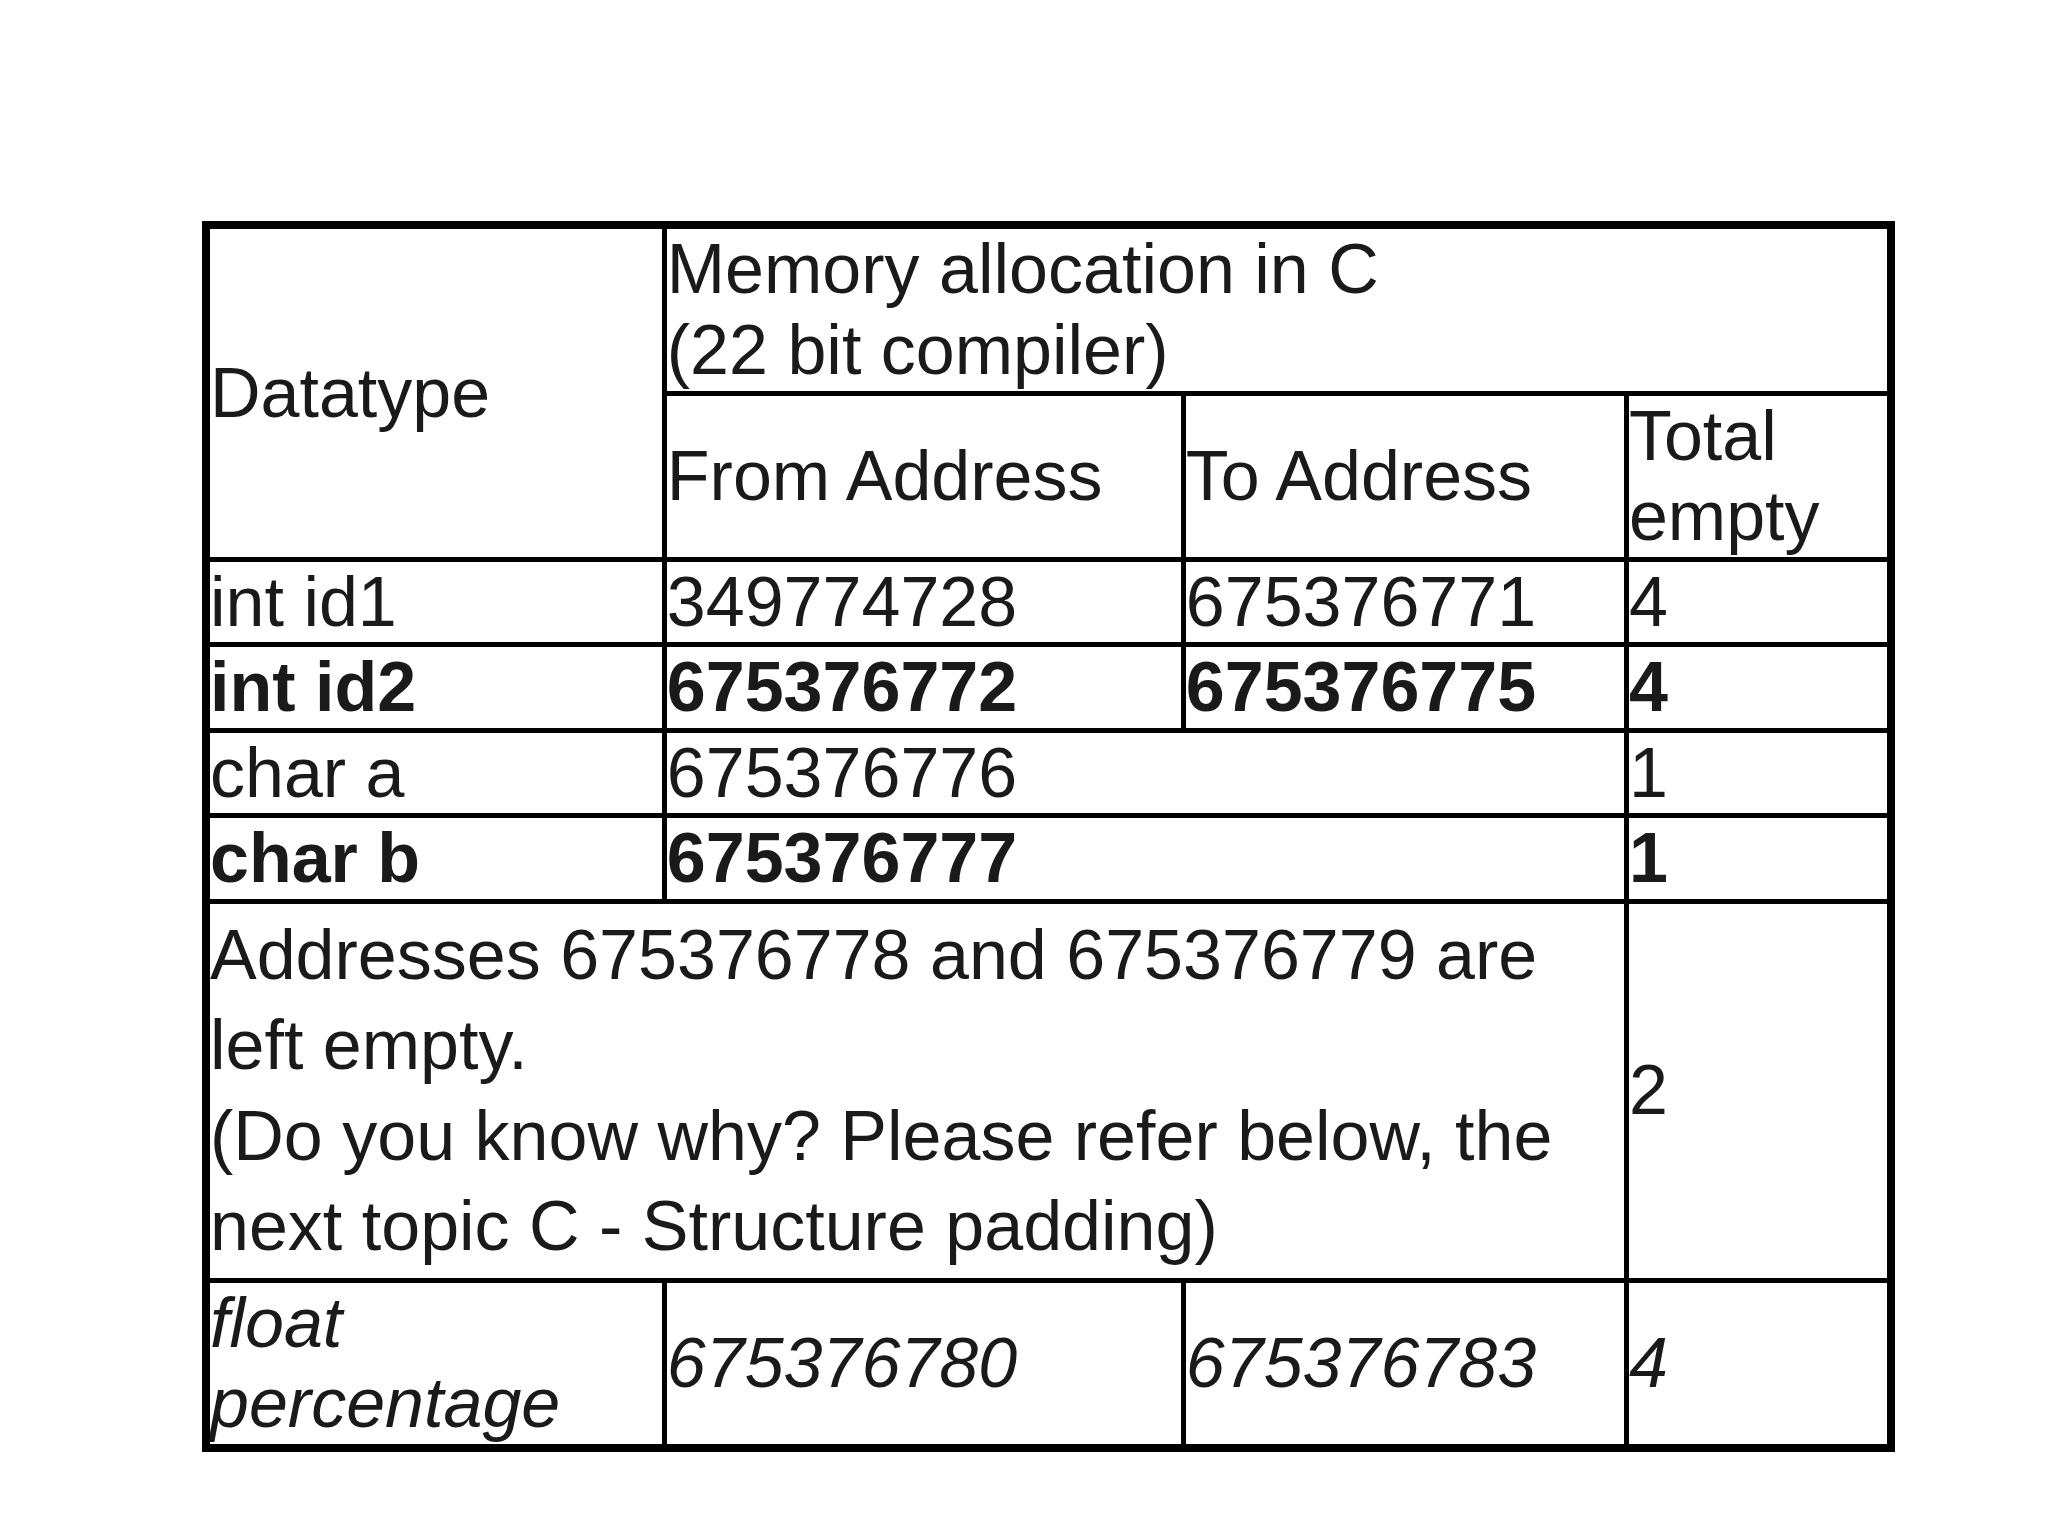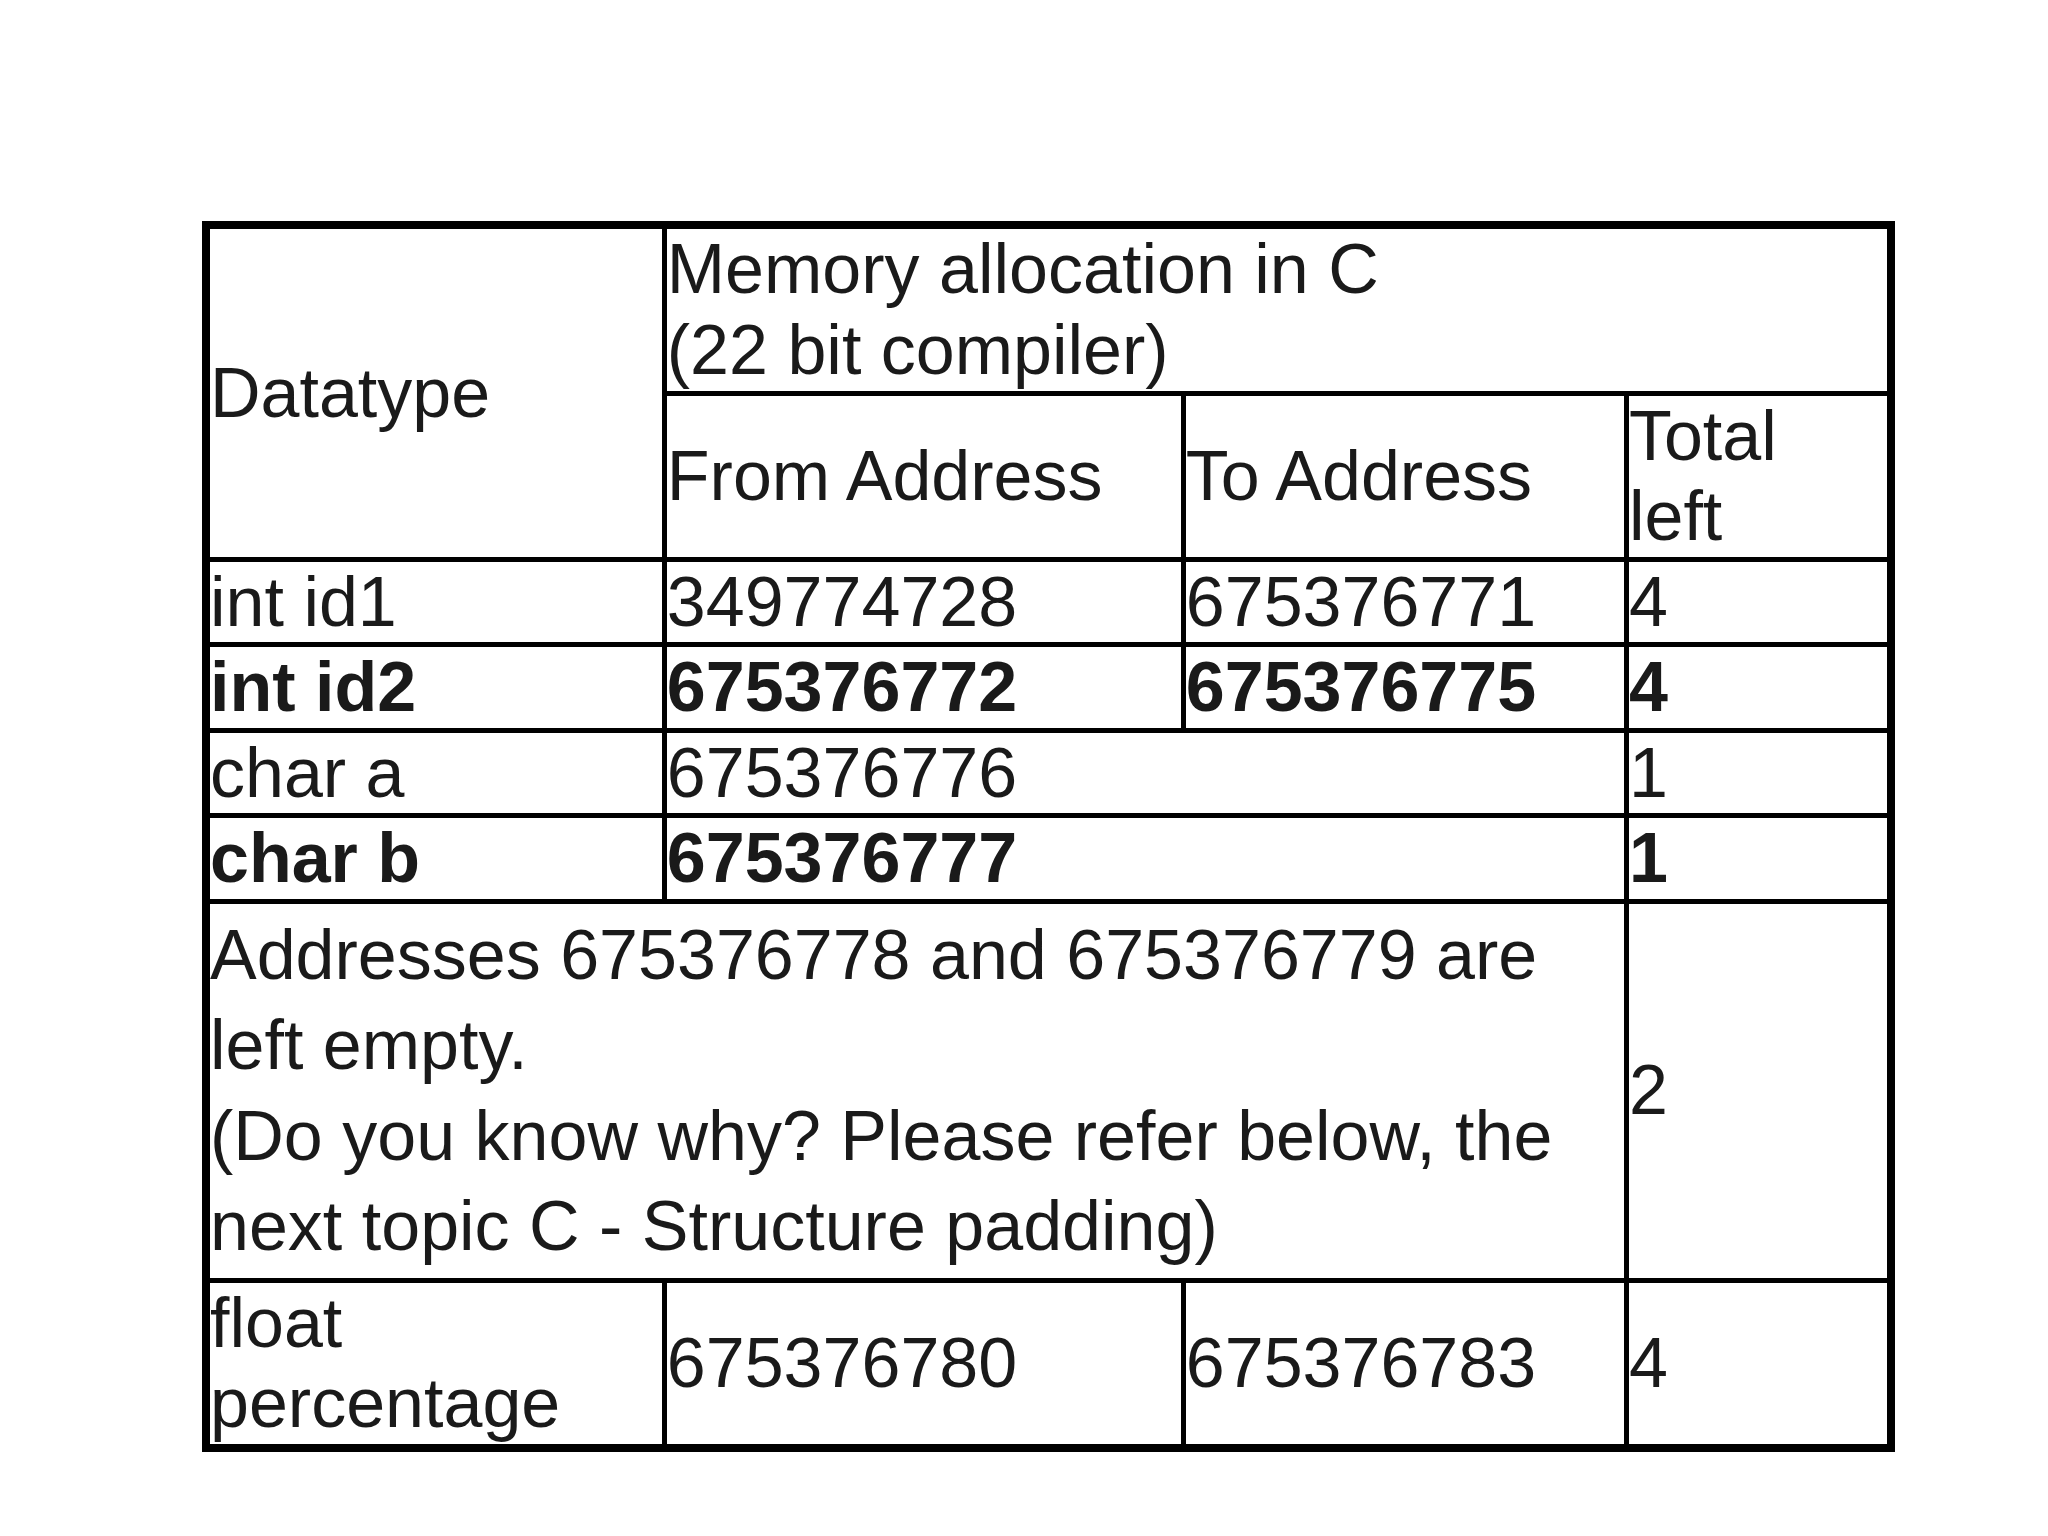--- a/index.html
+++ b/index.html
@@ -36,21 +36,21 @@
   }
   col.c1 { width: 27.2%; }
   col.c2 { width: 30.8%; }
   col.c3 { width: 26.3%; }
   col.c4 { width: 15.7%; }
 
   tr.hdr-group   { height: 168px; }
   tr.hdr-cols    { height: 157px; }
   tr.data-row    { height: 80px;  }
   tr.note-row    { height: 379px; }
-  tr.float-row   { height: 166px; }
+  tr.float-row   { height: 166px; font-style: italic; }
 
   tr.bold-row td { font-weight: bold; }
 
   td.note-cell {
     text-align: left;
     vertical-align: middle;
     padding: 10px 18px 10px 16px;
     line-height: 1.29;
   }
   .stacked-line { display: block; }
@@ -74,21 +74,21 @@
         <span class="stacked-line">Memory allocation in C</span>
         <span class="stacked-line">(22 bit compiler)</span>
       </td>
     </tr>
 
     <tr class="hdr-cols">
       <td>From Address</td>
       <td>To Address</td>
       <td>
         <span class="stacked-line">Total</span>
-        <span class="stacked-line">left</span>
+        <span class="stacked-line">empty</span>
       </td>
     </tr>
 
     <tr class="data-row">
       <td>int id1</td>
       <td>349774728</td>
       <td>675376771</td>
       <td>4</td>
     </tr>
 

